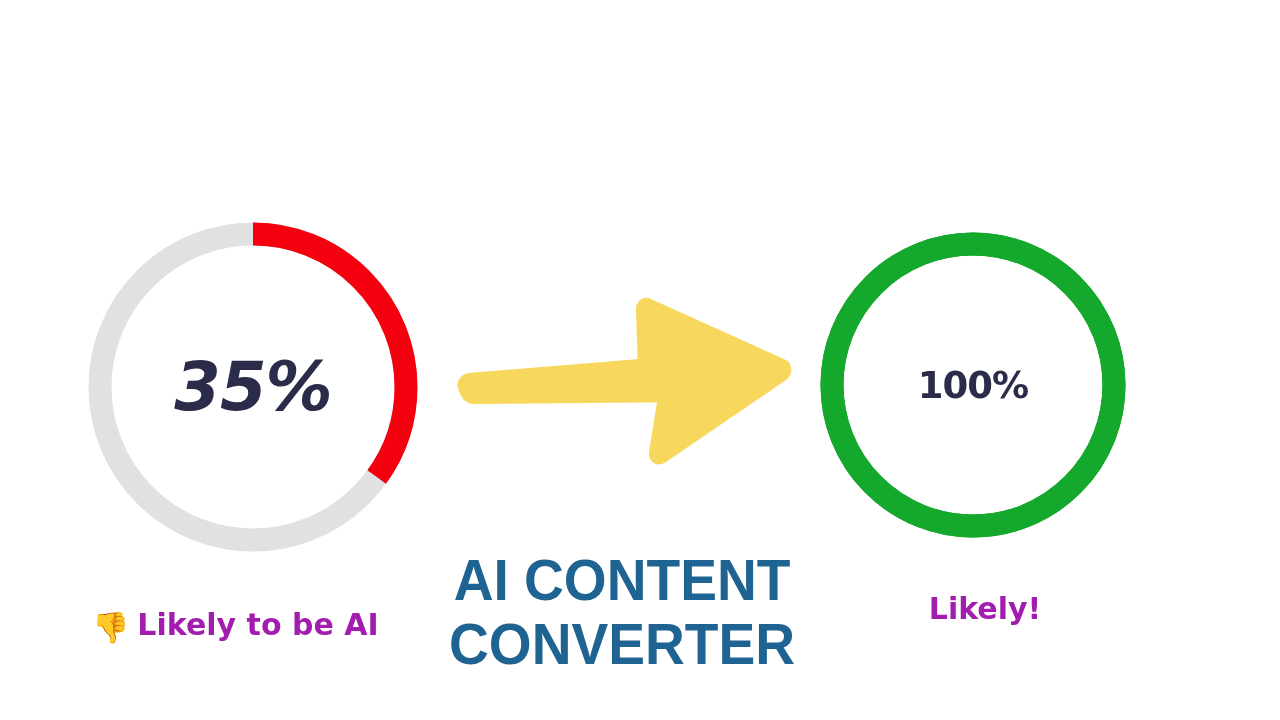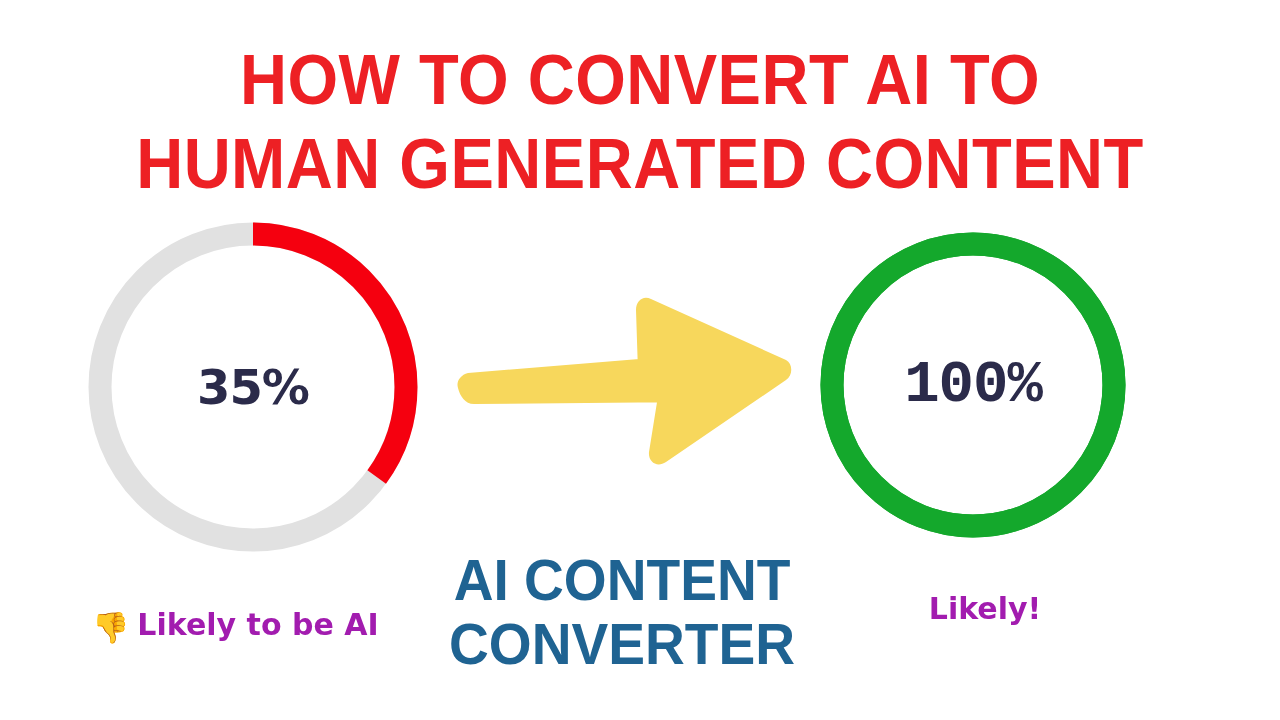--- a/index.html
+++ b/index.html
@@ -73,22 +73,22 @@
     text-align: center;
     color: #2B2B4A;
     font-family: "DejaVu Sans", "Liberation Sans", sans-serif;
     font-weight: 600;
     letter-spacing: -1px;
   }
 
   #donut-left  { left: 88px;  top: 222px; width: 330px; height: 330px; }
   #donut-right { left: 820px; top: 232px; width: 306px; height: 306px; }
 
-  #donut-left .donut-label  { font-size: 48px; }
-  #donut-right .donut-label { font-size: 59px; font-family: Liberation Mono, monospace; }
+  #donut-left .donut-label  { font-size: 67px; font-style: italic; }
+  #donut-right .donut-label { font-size: 37px; }
 
   
   #arrow {
     position: absolute;
     left: 452px;
     top: 292px;
     width: 342px;
     height: 180px;
   }
 
@@ -137,24 +137,20 @@
   #caption-right { left: 800px; top: 586px; width: 370px; text-align: center; }
 
   #caption-left .cap-line-2  { display: block; padding-left: 115px; }
   #caption-right .cap-line-2 { display: block; }
 </style>
 </head>
 <body>
 
 <div id="canvas">
 
-  <div class="title-block">
-    <span class="title-line title-line-1">HOW TO CONVERT AI TO</span>
-    <span class="title-line title-line-2">HUMAN GENERATED CONTENT</span>
-  </div>
 
   <div class="donut" id="donut-left">
     <svg width="330" height="330" viewBox="0 0 330 330">
 
       <circle cx="165" cy="165" r="153" fill="none" stroke="#E1E1E1" stroke-width="23"></circle>
 
       <circle cx="165" cy="165" r="153" fill="none" stroke="#F5000F" stroke-width="23" stroke-dasharray="336.5 624.9" stroke-dashoffset="0" transform="rotate(-90 165 165)"></circle>
     </svg>
     <div class="donut-label">35%</div>
   </div>

